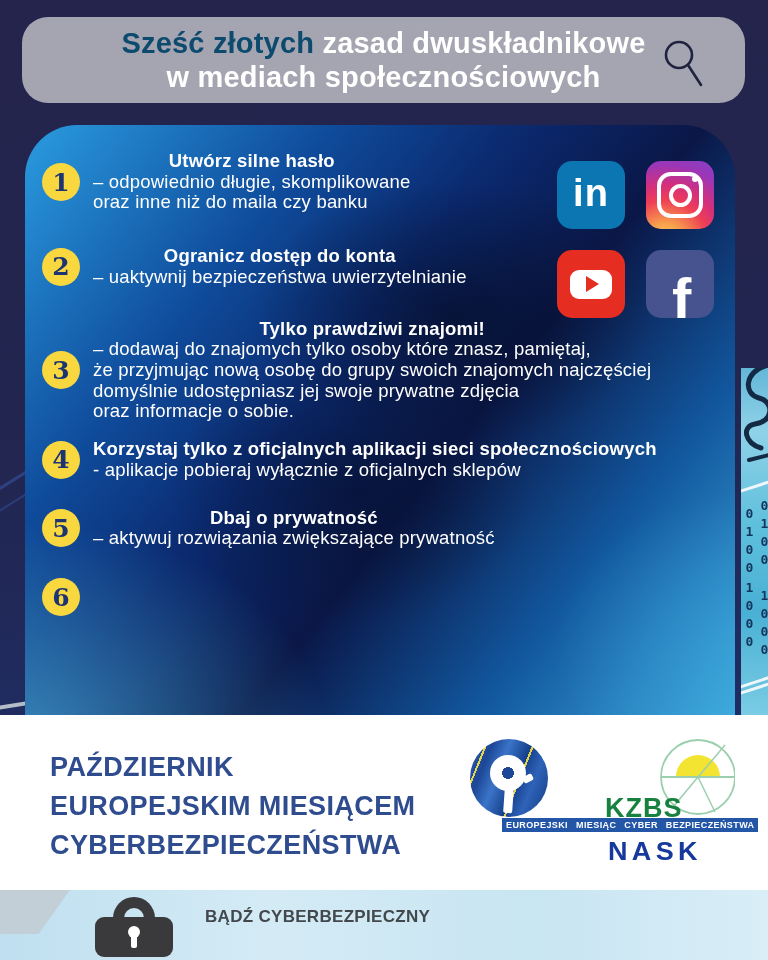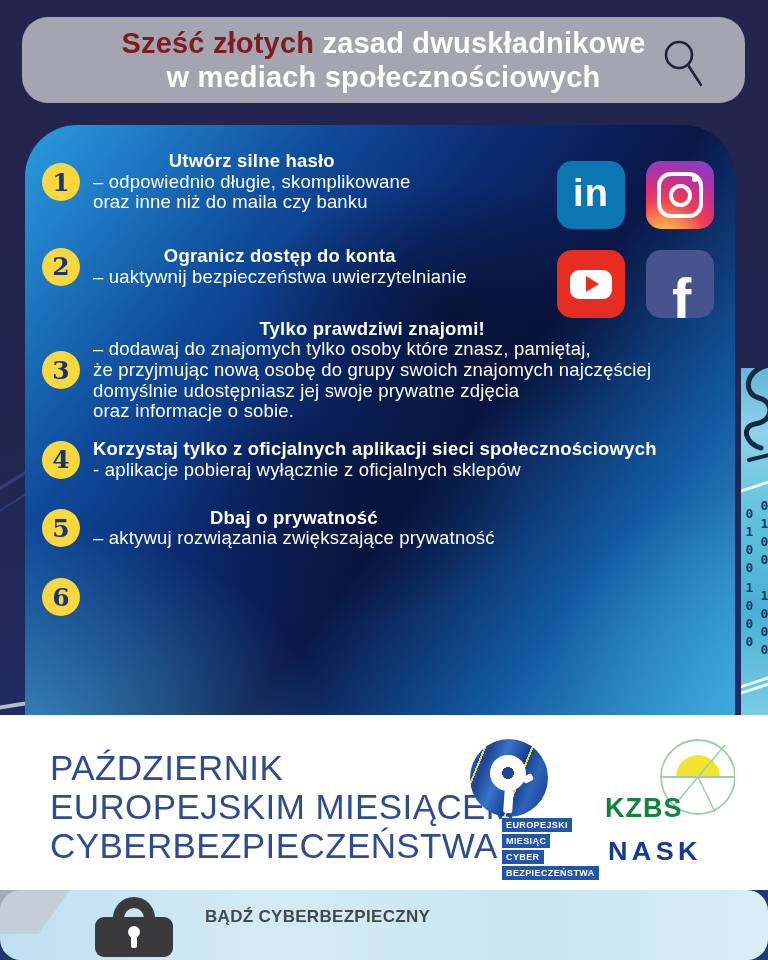--- a/index.html
+++ b/index.html
@@ -31,21 +31,21 @@
   .binary.b1b { left:17px; top:130px; }
   .binary.b2a { left:2px; top:212px; }
   .binary.b2b { left:17px; top:220px; }
   
   .header-box {
     position:absolute; left:22px; top:17px; width:723px; height:86px; z-index:2;
     background:#a5a4b1; border-radius:26px;
     display:flex; align-items:center; justify-content:center;
   }
   .header-title { text-align:center; font-size:29px; font-weight:700; line-height:34px; color:#ffffff; letter-spacing:.2px; }
-  .header-title .hl { color:#7f1d1d; }
+  .header-title .hl { color:#0c4a6e; }
   .search-icon { position:absolute; right:38px; top:22px; }
   
   .panel {
     position:absolute; left:25px; top:125px; width:710px; height:590px; z-index:1;
     border-radius:52px 52px 0 0; overflow:hidden;
     background:
       radial-gradient(ellipse 290px 190px at 60% 32%, rgba(4,9,28,.55), transparent 70%),
       radial-gradient(ellipse 260px 190px at 46% 62%, rgba(4,12,34,.45), transparent 70%),
       radial-gradient(ellipse 420px 300px at 0% 104%, rgba(90,205,240,.55), transparent 72%),
       radial-gradient(ellipse 300px 220px at 104% 88%, rgba(60,175,225,.4), transparent 70%),
@@ -79,50 +79,49 @@
   .ig-frame { position:absolute; inset:11px; border:4.5px solid #fff; border-radius:14px; }
   .ig-lens { width:23px; height:23px; border:4.5px solid #fff; border-radius:50%; }
   .ig-dot { position:absolute; right:16px; top:15px; width:6px; height:6px; border-radius:50%; background:#fff; }
   .social.youtube { background:#e62d21; }
   .yt-rect { width:42px; height:29px; background:#fff; border-radius:9px; display:flex; align-items:center; justify-content:center; }
   .yt-tri { width:0; height:0; border-left:13px solid #e62d21; border-top:8px solid transparent; border-bottom:8px solid transparent; margin-left:3px; }
   .social.facebook { background:#46538f; }
   .fb-label { position:absolute; bottom:-14px; left:50%; transform:translateX(-42%); color:#fff; font-weight:700; font-size:58px; font-family:"Liberation Sans", sans-serif; }
   
   .white-section { position:absolute; left:0; top:715px; width:768px; height:175px; background:#ffffff; z-index:2; }
-  .footer-heading { position:absolute; left:50px; top:33px; font-size:35px; font-weight:400; line-height:39px; color:#2e4c8e; letter-spacing:.4px; }
+  .footer-heading { position:absolute; left:50px; top:33px; font-size:27px; font-weight:700; line-height:39px; color:#2e4c8e; letter-spacing:.4px; }
   
   .ecsm { position:absolute; left:470px; top:24px; width:120px; height:130px; }
   .ecsm-circle {
     position:absolute; left:0; top:0; width:78px; height:78px; border-radius:50%; overflow:hidden;
     background:
       repeating-linear-gradient(112deg, transparent 0 16px, rgba(240,220,70,.95) 16px 18px, transparent 18px 44px),
       linear-gradient(112deg,#2a5cb0 0%,#1d4796 22%,#3a74c8 38%,#16408c 58%,#2e63b8 74%,#123a80 100%);
   }
   .ecsm-ring {
     position:absolute; left:20px; top:16px; width:36px; height:36px; border-radius:50%;
     background:radial-gradient(circle,#1d4796 0 6px,#ffffff 6px);
   }
   .ecsm-stem { position:absolute; left:34px; top:48px; width:9px; height:26px; background:#ffffff; border-radius:2px; transform:rotate(4deg); }
   .ecsm-notch { position:absolute; left:53px; top:36px; width:10px; height:7px; background:#ffffff; border-radius:2px; transform:rotate(-28deg); }
-  .ecsm-tags { position:absolute; left:32px; top:79px; display:flex; flex-direction:column; align-items:flex-start; }
+  .ecsm-tags { position:absolute; left:32px; top:79px; display:flex; flex-direction:row; align-items:flex-start; }
   .ecsm-tag {
     display:inline-block; background:#2456a8; color:#ffffff; font-size:9px; font-weight:700;
     letter-spacing:.4px; padding:2px 4px; margin-bottom:2px; white-space:nowrap;
   }
   
   .kzbs { position:absolute; left:605px; top:22px; width:130px; height:80px; }
   .kzbs-label { position:absolute; left:0px; top:56px; font-size:27px; font-weight:700; color:#17813f; letter-spacing:1px; }
   
   .nask-label { position:absolute; left:608px; top:122px; font-size:25px; font-weight:700; color:#16399b; letter-spacing:4px; transform:scaleX(1.08); transform-origin:left; }
   
   .bottom-bar {
     position:absolute; left:0; top:890px; width:768px; height:70px; z-index:2;
     background:linear-gradient(90deg,#bfdff0 0%,#d4ebf5 35%,#c8e5f2 70%,#d9eef7 100%);
-    border-radius:21px;
   }
   .bar-gray-accent { position:absolute; left:0; top:0; width:70px; height:44px; background:#c3cacf; clip-path:polygon(0 0,100% 0,55% 100%,0 100%); opacity:.8; }
   .lock { position:absolute; left:95px; top:7px; width:78px; height:58px; }
   .lock-shackle { position:absolute; left:18px; top:0; width:42px; height:34px; border:11px solid #3a3a3c; border-bottom:none; border-radius:21px 21px 0 0; }
   .lock-body { position:absolute; left:0; top:20px; width:78px; height:40px; background:#3a3a3c; border-radius:9px; }
   .keyhole-circle { position:absolute; left:33px; top:29px; width:12px; height:12px; border-radius:50%; background:#ffffff; }
   .keyhole-stem { position:absolute; left:36px; top:38px; width:6px; height:13px; background:#ffffff; border-radius:2px; }
   .bar-text { position:absolute; left:205px; top:16px; font-size:17px; font-weight:700; line-height:21px; color:#43484c; letter-spacing:.3px; }
 </style>
 </head>

